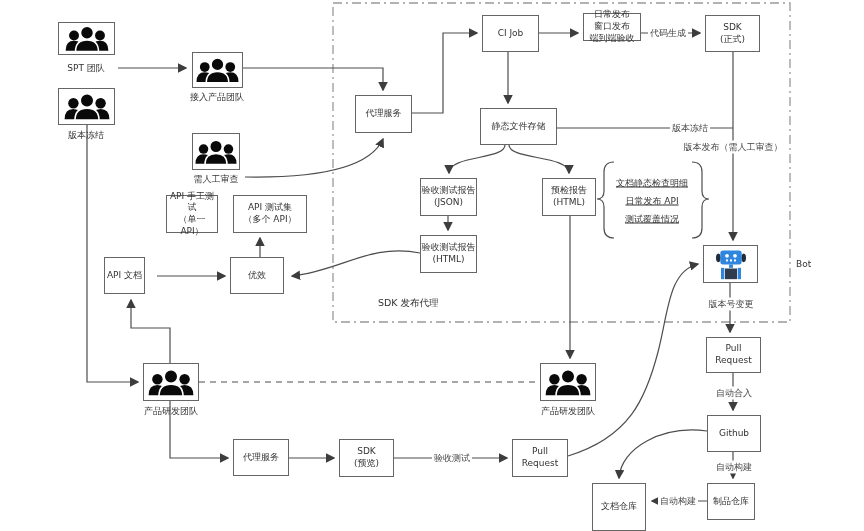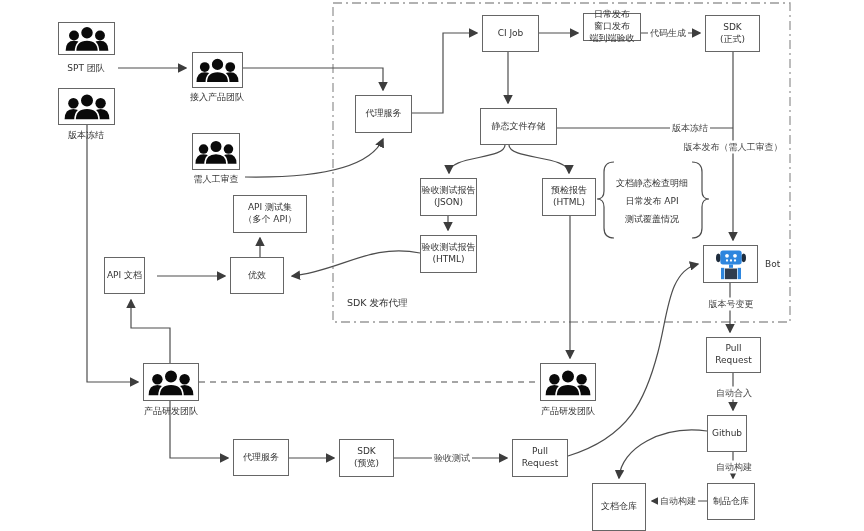--- a/index.html
+++ b/index.html
@@ -10,22 +10,22 @@
         display:flex;align-items:center;justify-content:center;text-align:center;
         font-size:9px;line-height:1.3;white-space:pre-line;color:#333;box-sizing:border-box;}
   .team{position:absolute;z-index:2;background:#fff;border:1px solid #666;
         display:flex;align-items:center;justify-content:center;box-sizing:border-box;}
   .team svg{display:block;}
   .lbl{position:absolute;z-index:3;font-size:9px;color:#333;white-space:nowrap;
        transform:translateX(-50%);}
   .elbl{position:absolute;z-index:3;font-size:9px;color:#444;white-space:nowrap;
         background:#fff;padding:0 2px;transform:translate(-50%,-50%);}
   .ann{position:absolute;z-index:3;font-size:9px;color:#333;white-space:nowrap;
-       transform:translate(-50%,-50%);}
-  .plain{position:absolute;z-index:3;font-size:9px;color:#333;white-space:nowrap;}
+       transform:translate(-50%,-50%);text-decoration:underline;}
+  .plain{position:absolute;z-index:3;font-size:9px;color:#333;white-space:nowrap;margin-left:31px;}
 </style>
 </head>
 <body>
 
 <div class="canvas">
 
   <svg width="0" height="0" style="position:absolute">
     <defs>
       <g id="ppl" fill="#0a0a0a">
         <circle cx="13" cy="15" r="6.5"></circle>
@@ -140,34 +140,36 @@
   <div class="node" style="left:705px;top:15px;width:55px;height:37px">SDK
 (正式)</div>
   <div class="node" style="left:355px;top:95px;width:57px;height:38px">代理服务</div>
   <div class="node" style="left:480px;top:108px;width:77px;height:37px">静态文件存储</div>
   <div class="node" style="left:420px;top:178px;width:57px;height:38px">验收测试报告
 (JSON)</div>
   <div class="node" style="left:542px;top:178px;width:54px;height:38px">预检报告
 (HTML)</div>
   <div class="node" style="left:420px;top:235px;width:57px;height:38px">验收测试报告
 (HTML)</div>
+  <div class="node" style="left:166px;top:195px;width:52px;height:38px">API 手工测试
+（单一 API）</div>
   <div class="node" style="left:233px;top:195px;width:74px;height:38px">API 测试集
 （多个 API）</div>
   <div class="node" style="left:104px;top:257px;width:41px;height:37px">API 文档</div>
   <div class="node" style="left:230px;top:257px;width:54px;height:37px">优效</div>
 
   <div class="node" style="left:703px;top:245px;width:55px;height:38px">
     <svg viewBox="0 0 60 46" width="40" height="31">
         <use href="#robot"></use>
       </svg>
   </div>
   <div class="plain" style="left:765px;top:259px">Bot</div>
 
   <div class="node" style="left:706px;top:337px;width:55px;height:36px">Pull Request</div>
-  <div class="node" style="left:707px;top:415px;width:40px;height:37px">Github</div>
+  <div class="node" style="left:707px;top:415px;width:54px;height:37px">Github</div>
   <div class="node" style="left:707px;top:483px;width:48px;height:37px">制品仓库</div>
   <div class="node" style="left:592px;top:483px;width:54px;height:48px">文档仓库</div>
   <div class="node" style="left:233px;top:439px;width:56px;height:37px">代理服务</div>
   <div class="node" style="left:339px;top:439px;width:55px;height:38px">SDK
 (预览)</div>
   <div class="node" style="left:512px;top:439px;width:56px;height:38px">Pull Request</div>
 
   <div class="plain" style="left:347px;top:297px;font-size:9.5px">SDK 发布代理</div>
 
   <div class="elbl" style="left:668px;top:33px">代码生成</div>

